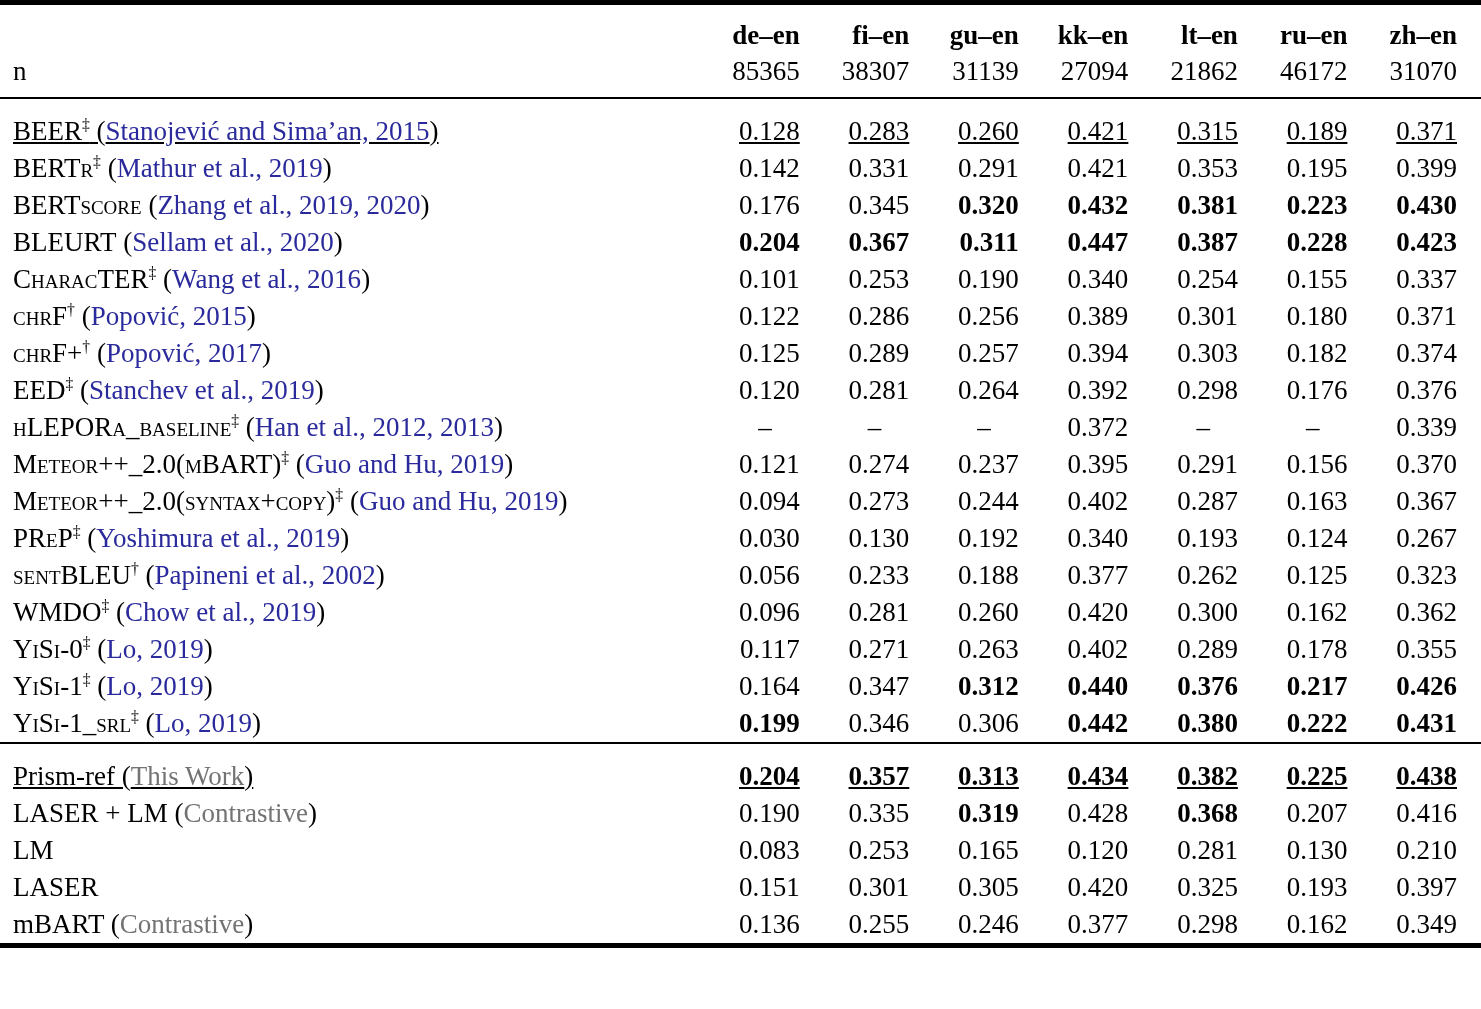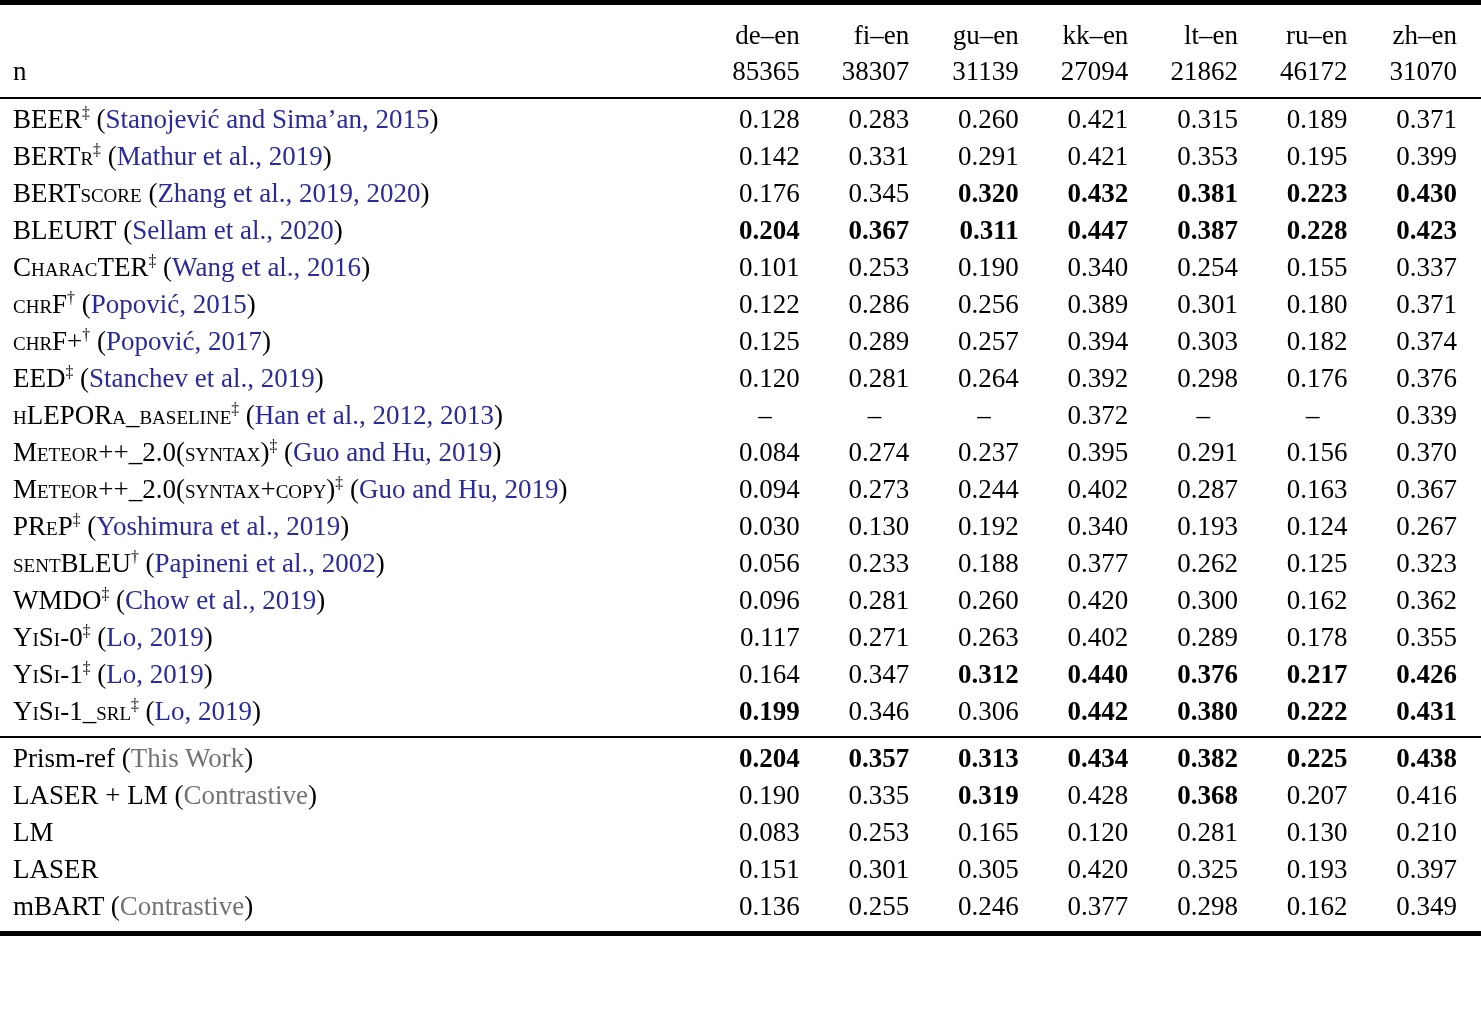--- a/index.html
+++ b/index.html
@@ -10,28 +10,28 @@
     color:#000000; position:relative;
   }
   table.results {
     width:1481px; border-collapse:collapse; table-layout:fixed;
     border-top:5px solid #000; border-bottom:5px solid #000;
   }
   col.label-col { width:714px; }
   col.num-col   { width:109.5px; }
   thead { border-bottom:2px solid #000; }
   thead th { font-size:27px; vertical-align:bottom; }
-  thead tr.pair-row th { font-weight:normal; padding-top:12px; line-height:36px; }
+  thead tr.pair-row th { font-weight:bold; padding-top:12px; line-height:36px; }
   thead tr.n-row th { font-weight:normal; padding-bottom:8px; line-height:36px; }
   th.corner { text-align:left; padding-left:13px; font-weight:normal; }
   th.num, td.num { text-align:right; padding-right:24px; }
   tbody.sec td { font-size:27px; height:37px; line-height:37px; white-space:nowrap; }
   tbody.sec-0 { border-bottom:2px solid #000; }
-  tbody tr.first-row td { padding-top:2px; }
-  tbody tr.last-row td { padding-bottom:6px; }
+  tbody tr.first-row td { padding-top:14px;text-decoration:underline; }
+  tbody tr.last-row td { }
   td.label-cell { text-align:left; padding-left:13px; overflow:visible; }
   .sc { font-variant:small-caps; }
   .metric-sup { font-size:0.58em; vertical-align:super; line-height:0; }
   .cite { color:var(--cite-blue,#2a2a9c); }
   .cite.plain { color:#737373; }
   td.num.b { font-weight:bold;margin-top:28px; }
   td.num.dash { padding-right:52px; }
 </style>
 </head>
 <body>
@@ -155,22 +155,22 @@
           <td class="label-cell"><span class="metric-name sc">hLEPORa_baseline</span><sup class="metric-sup">‡</sup><span class="paren"> (</span><span class="cite">Han et al., 2012, 2013</span><span class="paren">)</span></td>
           <td class="num dash">–</td>
           <td class="num dash">–</td>
           <td class="num dash">–</td>
           <td class="num">0.372</td>
           <td class="num dash">–</td>
           <td class="num dash">–</td>
           <td class="num">0.339</td>
         </tr>
         <tr>
-          <td class="label-cell"><span class="metric-name sc">Meteor++_2.0(syntax)</span><sup class="metric-sup">‡</sup><span class="paren"> (</span><span class="cite">Guo and Hu, 2019</span><span class="paren">)</span></td>
-          <td class="num">0.084</td>
+          <td class="label-cell"><span class="metric-name sc">Meteor++_2.0(mBART)</span><sup class="metric-sup">‡</sup><span class="paren"> (</span><span class="cite">Guo and Hu, 2019</span><span class="paren">)</span></td>
+          <td class="num">0.121</td>
           <td class="num">0.274</td>
           <td class="num">0.237</td>
           <td class="num">0.395</td>
           <td class="num">0.291</td>
           <td class="num">0.156</td>
           <td class="num">0.370</td>
         </tr>
         <tr>
           <td class="label-cell"><span class="metric-name sc">Meteor++_2.0(syntax+copy)</span><sup class="metric-sup">‡</sup><span class="paren"> (</span><span class="cite">Guo and Hu, 2019</span><span class="paren">)</span></td>
           <td class="num">0.094</td>

